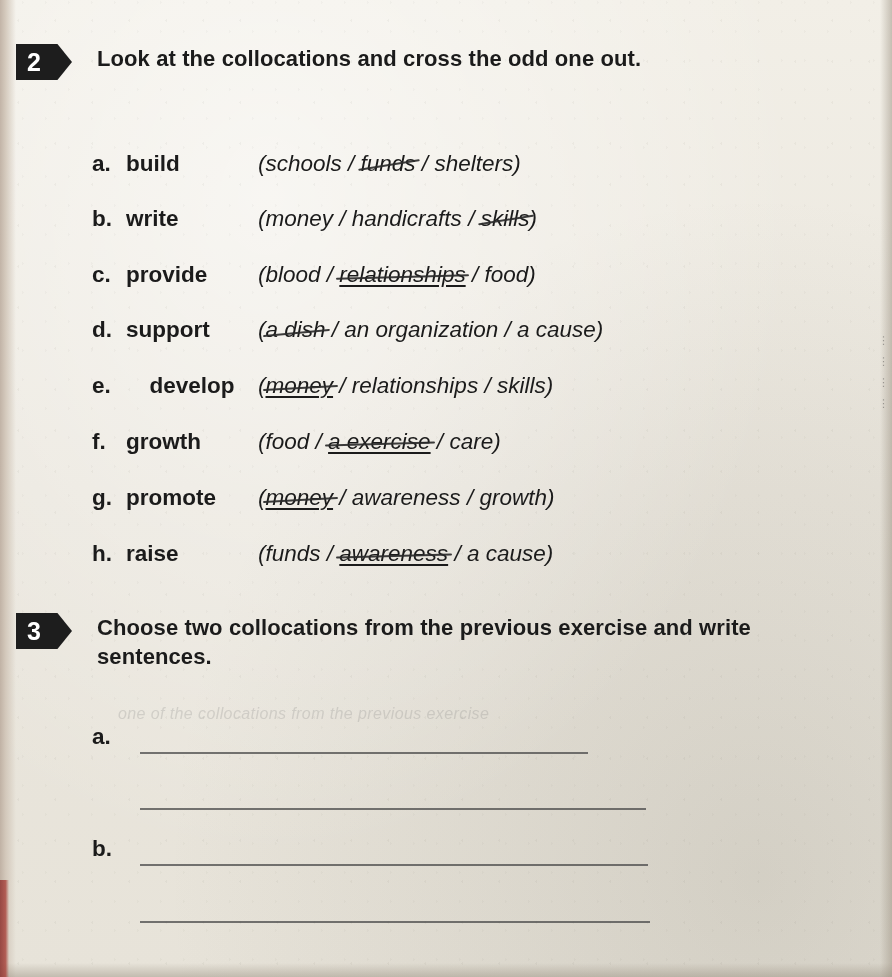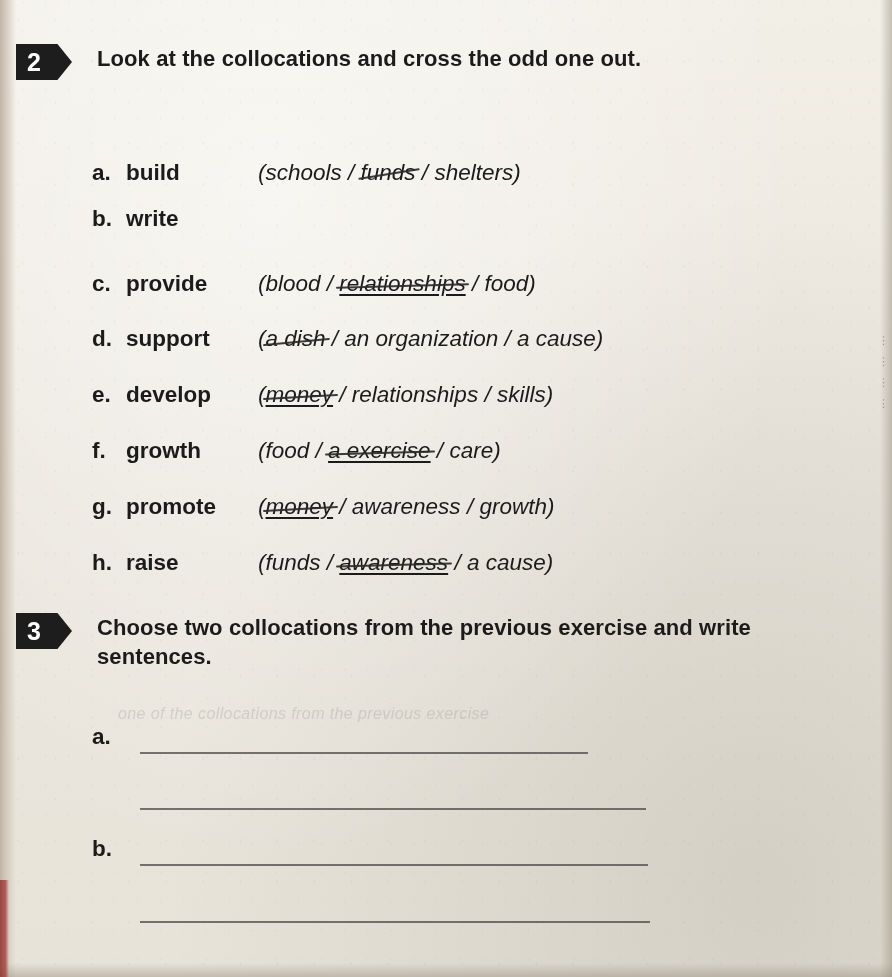--- a/index.html
+++ b/index.html
@@ -113,21 +113,20 @@
     width: 34px;
     flex: 0 0 34px;
   }
   .row .verb {
     font-weight: bold;
     flex: 0 0 auto;
   }
   .row .options {
     font-style: italic;
     white-space: nowrap;
-    margin-top: 9px;
   }
 
   
   .strike {
     position: relative;
     display: inline-block;
   }
   .strike::after {
     content: "";
     position: absolute;
@@ -196,37 +195,38 @@
 
   <div class="row" style="left:92px; top:152px;">
     <span class="letter">a.</span>
     <span class="verb" style="width:132px; flex:0 0 132px;">build</span>
     <span class="options"><span>(</span><span>schools</span><span> / </span><span class="strike up">funds</span><span> / </span><span>shelters</span><span>)</span></span>
   </div>
 
   <div class="row" style="left:92px; top:207px;">
     <span class="letter">b.</span>
     <span class="verb" style="width:132px; flex:0 0 132px;">write</span>
+    <span class="options"><span>(</span><span>money</span><span> / </span><span>handicrafts</span><span> / </span><span class="strike up">skills</span><span>)</span></span>
   </div>
 
   <div class="row" style="left:92px; top:263px;">
     <span class="letter">c.</span>
     <span class="verb" style="width:132px; flex:0 0 132px;">provide</span>
     <span class="options"><span>(</span><span>blood</span><span> / </span><span class="strike und flat">relationships</span><span> / </span><span>food</span><span>)</span></span>
   </div>
 
   <div class="row" style="left:92px; top:318px;">
     <span class="letter">d.</span>
     <span class="verb" style="width:132px; flex:0 0 132px;">support</span>
     <span class="options"><span>(</span><span class="strike">a dish</span><span> / </span><span>an organization</span><span> / </span><span>a cause</span><span>)</span></span>
   </div>
 
   <div class="row" style="left:92px; top:374px;">
     <span class="letter">e.</span>
-    <span class="verb" style="width:132px; flex:0 0 132px;">develop</span>
+    <span class="verb" style="width:132px; flex:0 0 132px;text-align:center;">develop</span>
     <span class="options"><span>(</span><span class="strike und">money</span><span> / </span><span>relationships</span><span> / </span><span>skills</span><span>)</span></span>
   </div>
 
   <div class="row" style="left:92px; top:430px;">
     <span class="letter">f.</span>
     <span class="verb" style="width:132px; flex:0 0 132px;">growth</span>
     <span class="options"><span>(</span><span>food</span><span> / </span><span class="strike und flat">a exercise</span><span> / </span><span>care</span><span>)</span></span>
   </div>
 
   <div class="row" style="left:92px; top:486px;">

